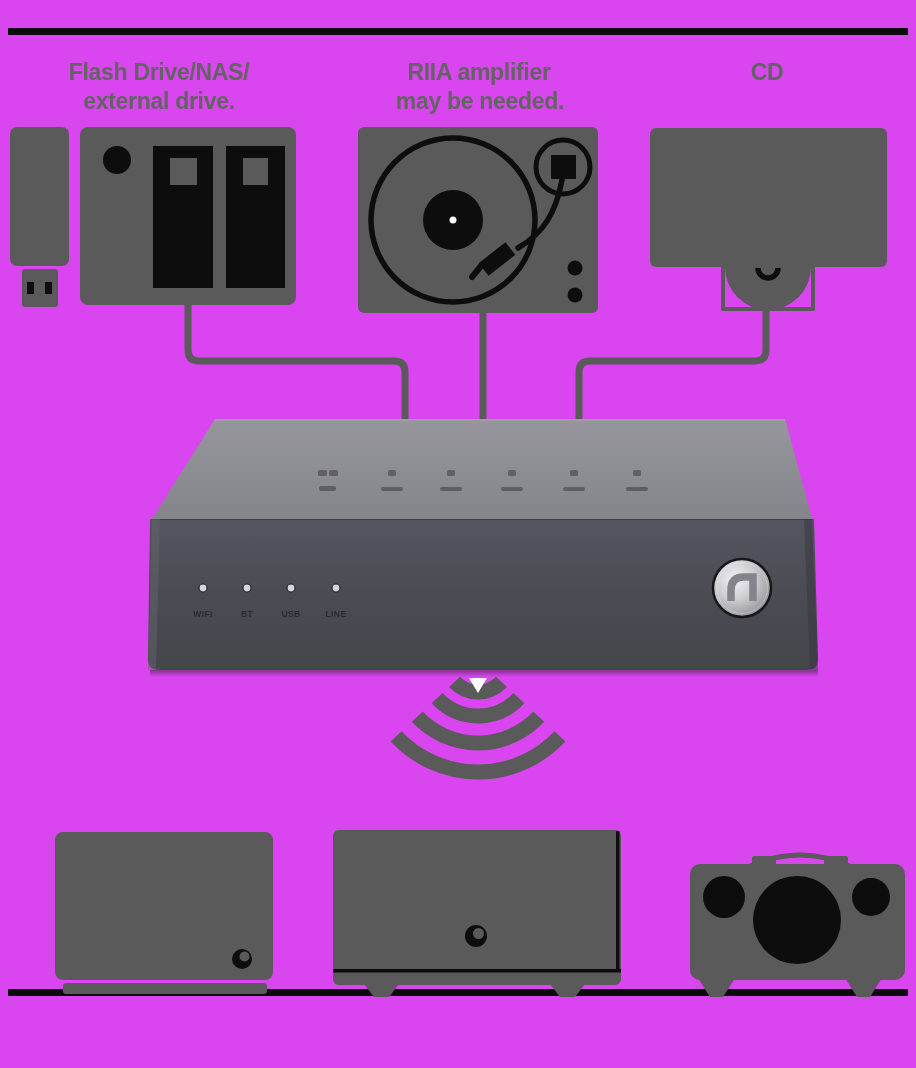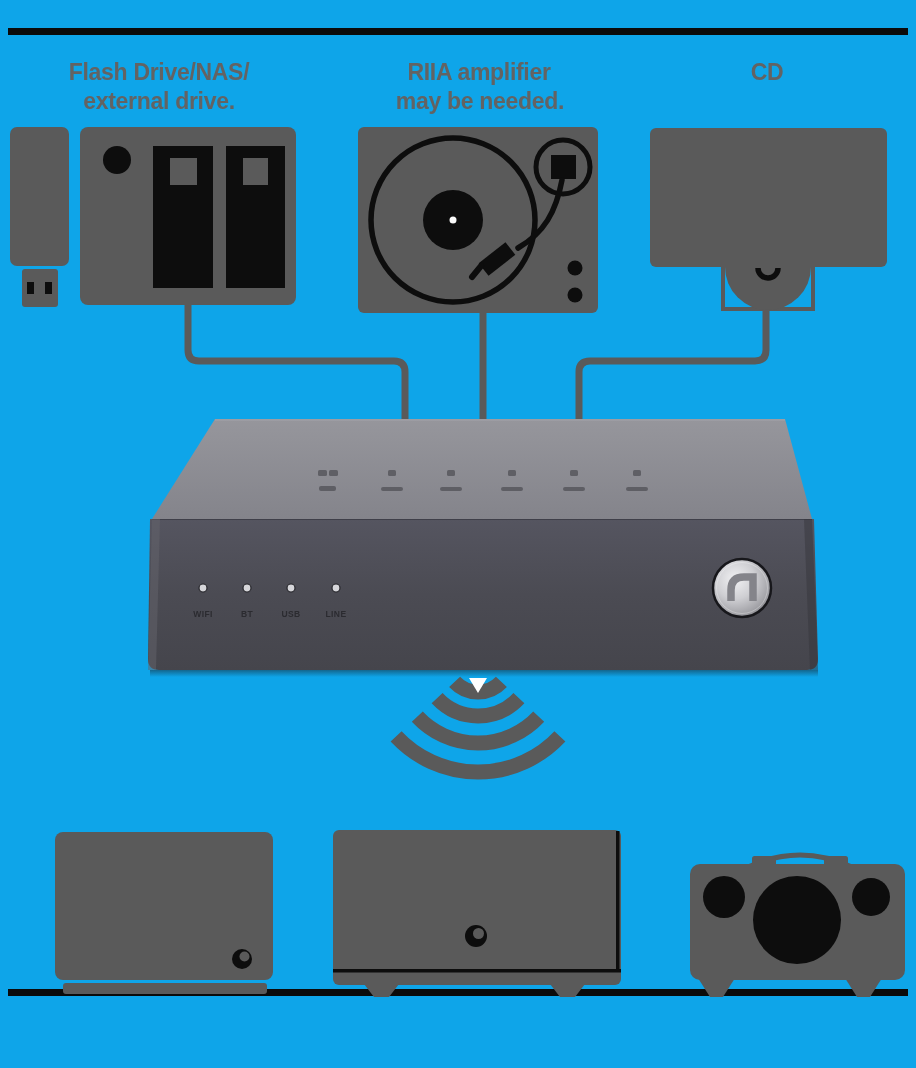--- a/index.html
+++ b/index.html
@@ -1,16 +1,16 @@
 <!DOCTYPE html>
 <html><head>
 <meta charset="utf-8">
 <style>
   html,body{margin:0;padding:0;background:#ffffff;}
-  .stage{position:relative;width:916px;height:1068px;background:#0ea5e9;overflow:hidden;}
+  .stage{position:relative;width:916px;height:1068px;background:#d946ef;overflow:hidden;}
   .stage svg{position:absolute;left:0;top:0;}
   svg text{font-family:"Liberation Sans","DejaVu Sans",sans-serif;}
   .headline{font-weight:bold;font-size:23px;fill:#636363;text-anchor:middle;letter-spacing:-0.3px;}
   .led-label{font-weight:bold;font-size:8.5px;fill:#2b2b30;text-anchor:middle;letter-spacing:0.4px;}
 </style>
 </head>
 <body>
 
 <div class="stage">
 <svg width="916" height="1068" viewBox="0 0 916 1068">

